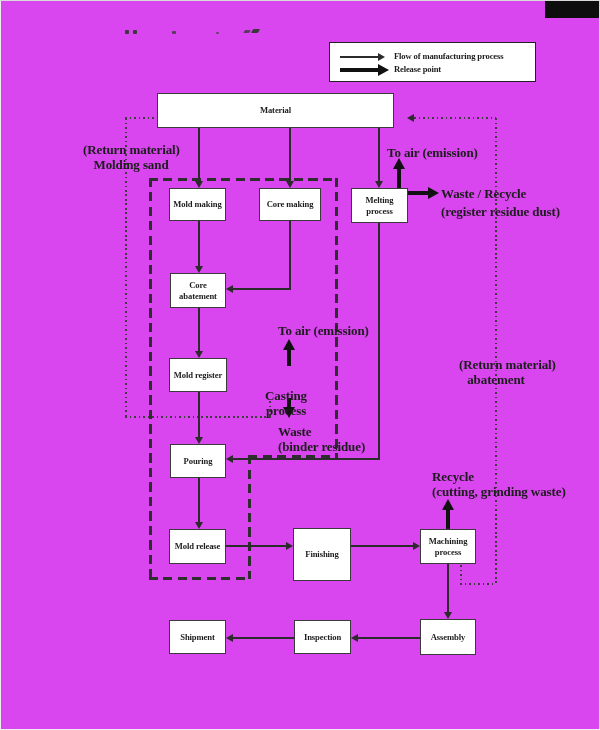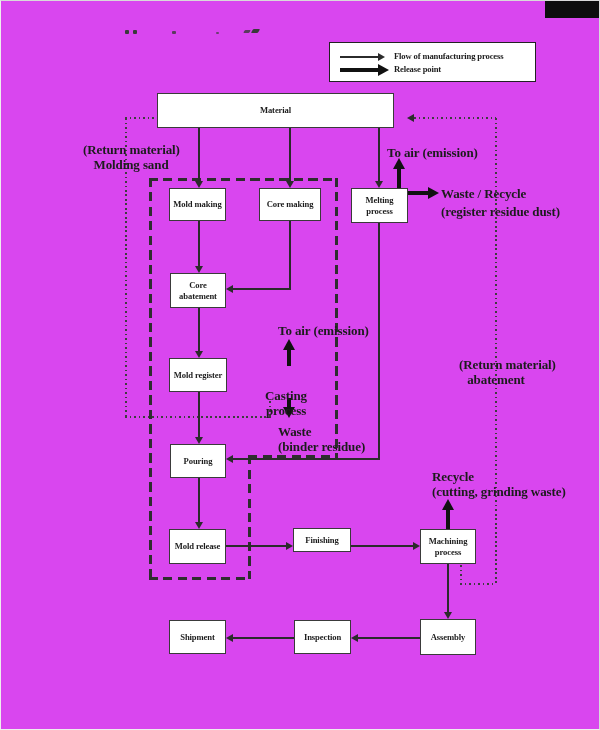--- a/index.html
+++ b/index.html
@@ -170,21 +170,21 @@
   </div>
   <div class="node" style="left:168px;top:357px;width:58px;height:34px;">
     <span>Mold register</span>
   </div>
   <div class="node" style="left:169px;top:443px;width:56px;height:34px;">
     <span>Pouring</span>
   </div>
   <div class="node" style="left:168px;top:528px;width:57px;height:35px;">
     <span>Mold release</span>
   </div>
-  <div class="node" style="left:292px;top:527px;width:58px;height:24px;">
+  <div class="node" style="left:292px;top:527px;width:58px;height:53px;">
     <span>Finishing</span>
   </div>
   <div class="node" style="left:419px;top:528px;width:56px;height:35px;">
     <span>Machining</span>
     <span>process</span>
   </div>
   <div class="node" style="left:419px;top:618px;width:56px;height:36px;">
     <span>Assembly</span>
   </div>
   <div class="node" style="left:168px;top:619px;width:57px;height:34px;">

